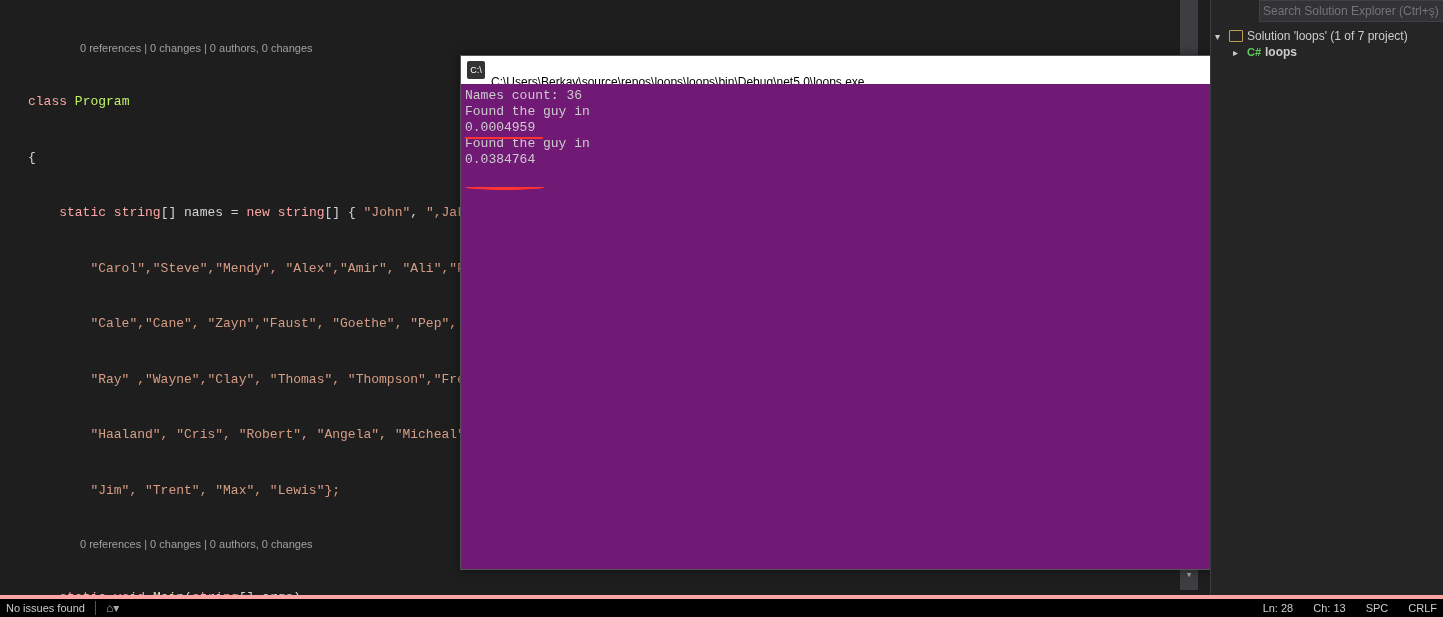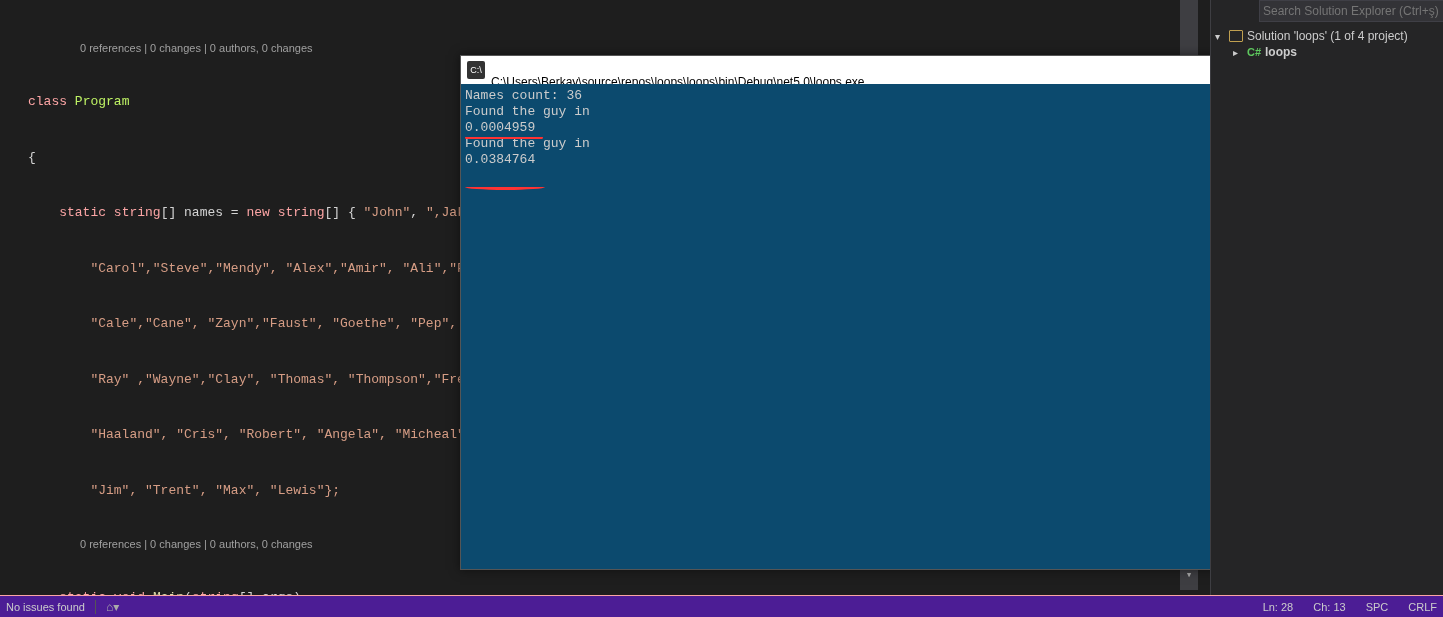--- a/index.html
+++ b/index.html
@@ -87,21 +87,21 @@
     font-size: 12px;
     padding-left: 6px;
   }
   .cw-icon { width: 18px; height: 18px; display: inline-flex; align-items:center; justify-content:center; margin-right: 6px; background: #333; color:#fff; border-radius:2px; font-size:9px; padding:1px 2px;}
   .title-text { flex: 1; white-space: nowrap; overflow: hidden; text-overflow: ellipsis; margin-top: 24px; }
   .win-btns { display: flex; }
   .win-btn { width: 44px; height: 28px; display:flex; align-items:center; justify-content:center; font-family: 'Segoe UI'; font-size:12px; color:#000; cursor:pointer; }
   .console-body {
     flex:1;
     position: relative;
-    background: #0c4a6e;
+    background: #701a75;
     color: #cccccc;
     padding: 4px 4px;
     line-height: 16px;
     overflow: hidden;
   }
   .console-text { white-space: pre; font-size: 13px; }
   .underline-red1 {
     position: absolute;
     left: 4px; top: 52px;
     width: 78px; height: 3px;
@@ -127,22 +127,22 @@
     background:#555;
   }
   .vscroll-arrow {
     position:absolute; left:0; width:100%; height:17px;
     background:#3a3a3a; color:#ccc; font-size:9px; text-align:center; line-height:17px;
   }
   .statusbar {
     position: absolute;
     left:0; bottom:0;
     width: 100%; height: 22px;
-    background: #4c1d95;
-    border-top:1px solid #fca5a5;
+    background: #000000;
+    border-top:4px solid #fca5a5;
     color: #ccc;
     font-family: 'Segoe UI', sans-serif;
     font-size: 11px;
     display: flex;
     align-items: center;
     padding: 0 6px;
     gap: 14px;
   }
   .statusbar .left-group{display:flex;align-items:center;gap:10px;}
   .statusbar .sep{ width:1px; height:14px; background:#555;}
@@ -239,21 +239,21 @@
 </div>
 
 <div class="solution-explorer">
   <input class="search-box" type="text" placeholder="Search Solution Explorer (Ctrl+ş)" style="">
   <div class="sln-tree">
     <div class="tree-row">
       <span class="chev">▾</span>
       <span class="tree-icon">
           <span class="sln-icon"></span>
         </span>
-      <span>Solution 'loops' (1 of 4 project)</span>
+      <span>Solution 'loops' (1 of 7 project)</span>
     </div>
     <div class="tree-row indent">
       <span class="chev">▸</span>
       <span class="tree-icon csproj">C#</span>
       <span style="font-weight:bold">loops</span>
     </div>
   </div>
 </div>
 
 <div class="statusbar">

